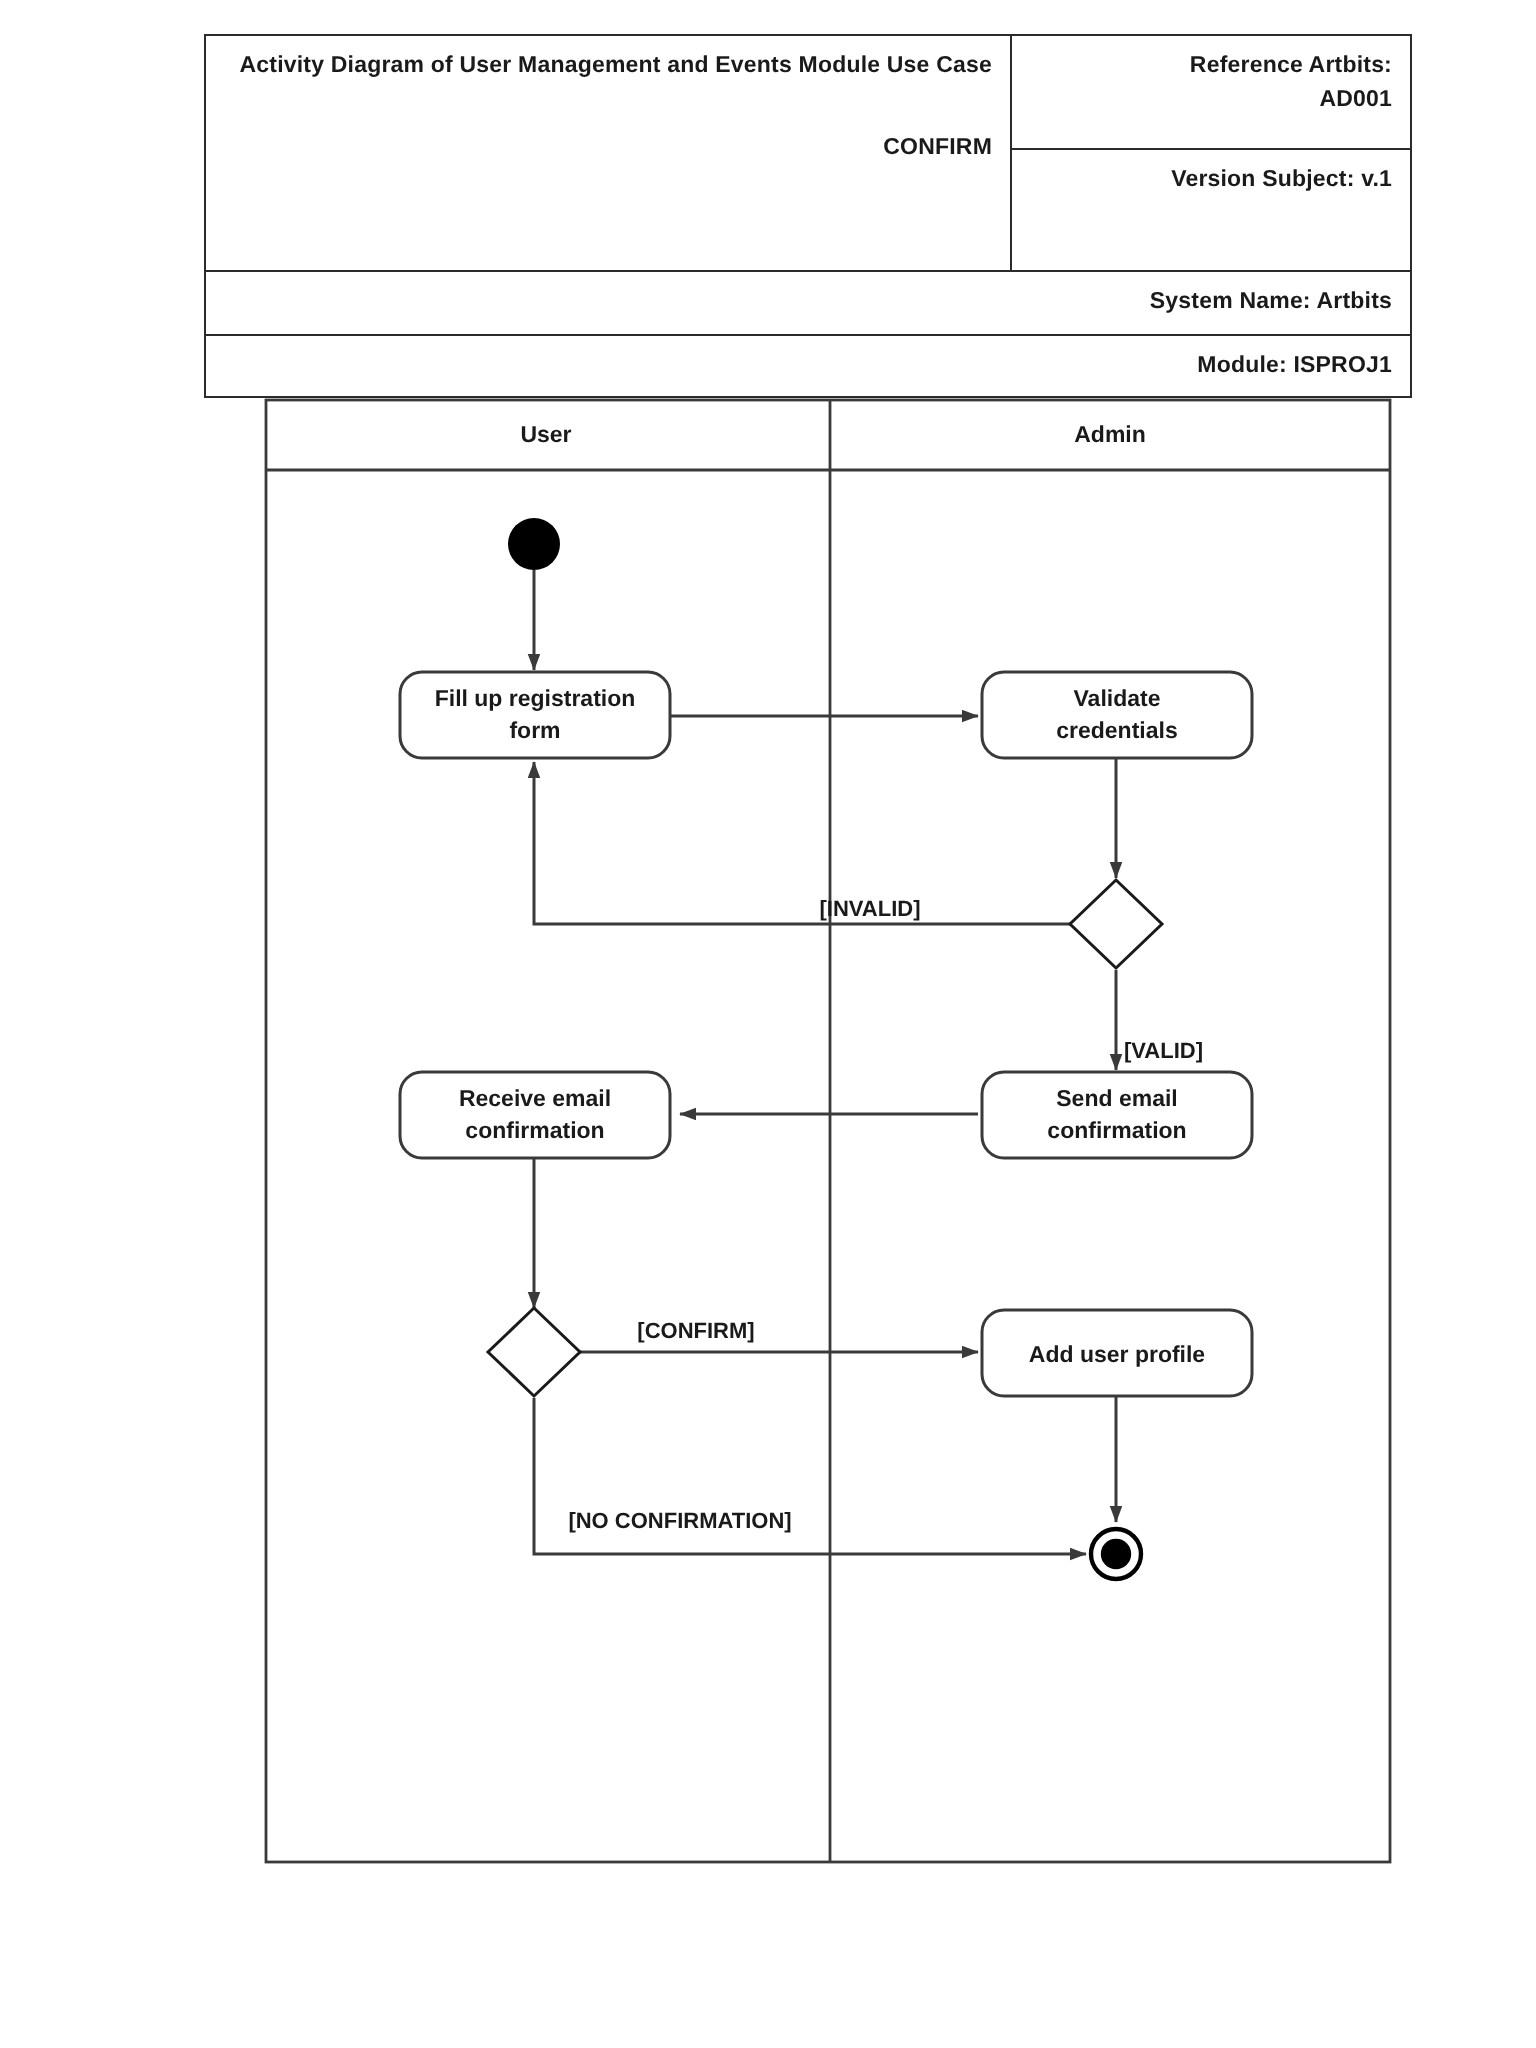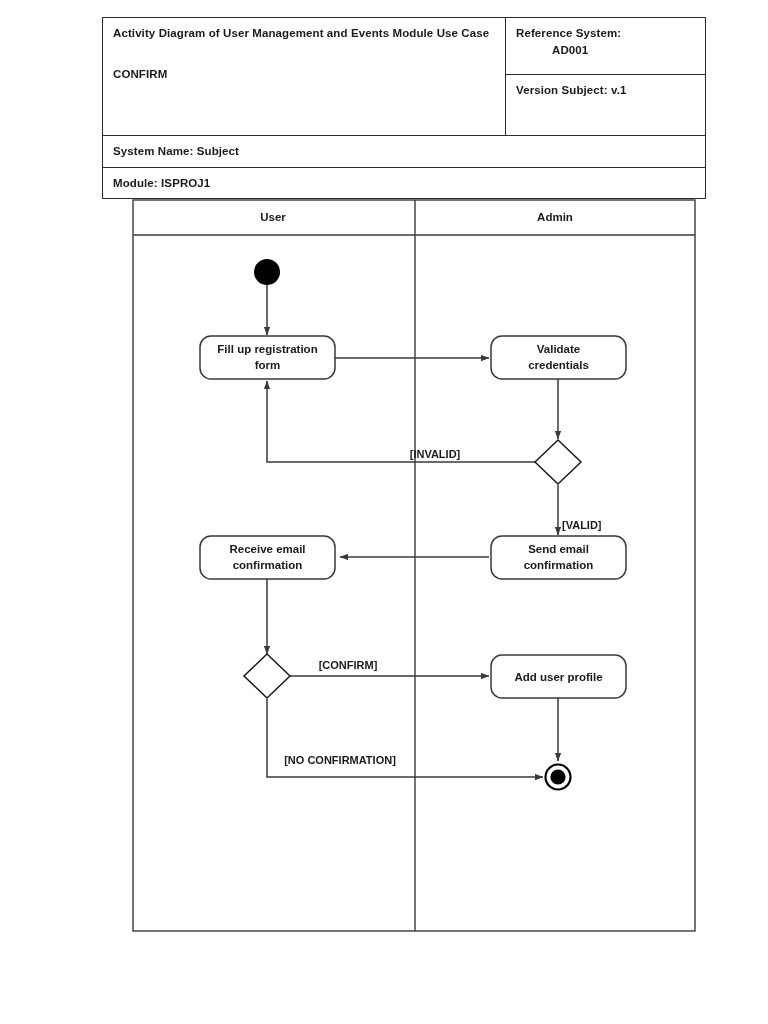--- a/index.html
+++ b/index.html
@@ -32,20 +32,21 @@
     table-layout: fixed;
   }
   .meta-table td {
     border: 1.3px solid #2b2b2b;
     padding: 7px 9px 7px 10px;
     vertical-align: top;
     font-size: 11.5px;
     font-weight: bold;
     line-height: 1.45;
     letter-spacing: 0.1px;
+    text-align: right;
   }
   .meta-left {
     width: 383px;
     height: 103px;
   }
   .meta-title { margin: 0; }
   .meta-usecase { margin: 24px 0 0 0; }
   .meta-right { width: 180px; }
   .cell-ref { height: 42px; }
   .cell-ver { height: 45px; }
@@ -121,29 +122,29 @@
 <div id="page">
 
   <table class="meta-table">
     <tbody>
         <tr>
       <td class="meta-left" rowspan="2">
         <div class="meta-title">Activity Diagram of User Management and Events Module Use Case</div>
         <div class="meta-usecase">CONFIRM</div>
       </td>
       <td class="meta-right cell-ref">
-        <span>Reference System:</span>
+        <span>Reference Artbits:</span>
         <span class="ref-line2">AD001</span>
       </td>
     </tr>
     <tr>
       <td class="meta-right cell-ver">Version Subject: v.1</td>
     </tr>
     <tr class="row-sys">
-      <td colspan="2">System Name: Subject</td>
+      <td colspan="2">System Name: Artbits</td>
     </tr>
     <tr class="row-sub">
       <td colspan="2">Module: ISPROJ1</td>
     </tr>
   </tbody>
     </table>
 
   <div class="diagram-wrap">
     <svg class="diagram" width="564" height="733" viewBox="0 0 564 733">
       <defs>

